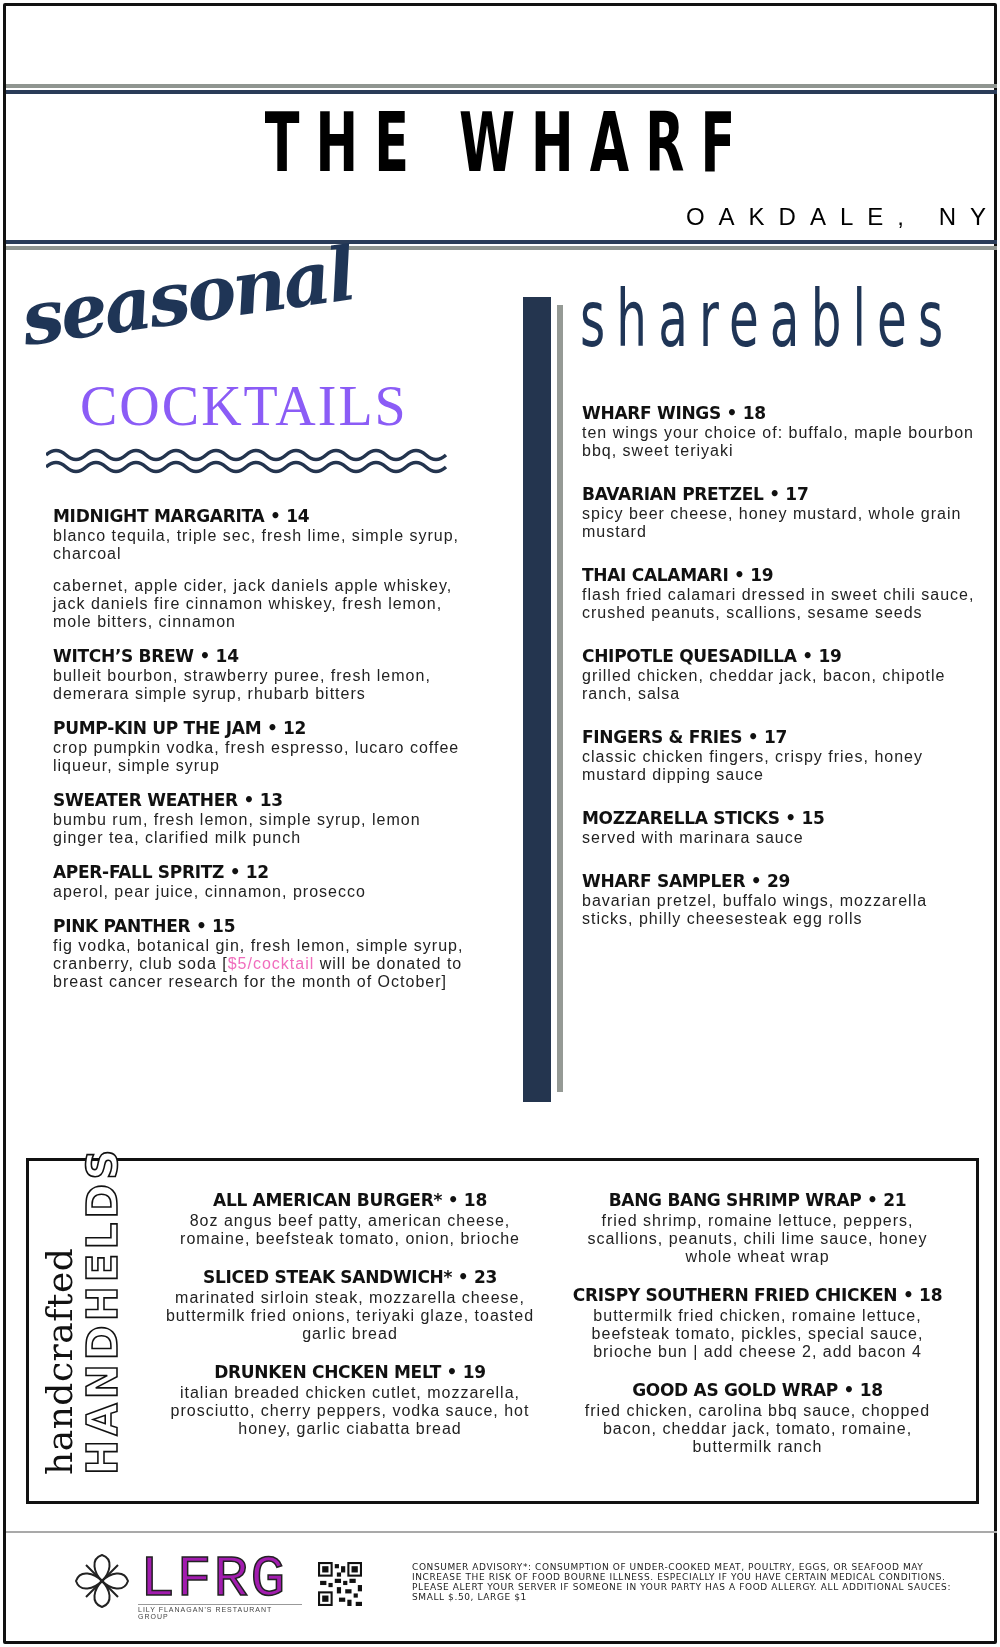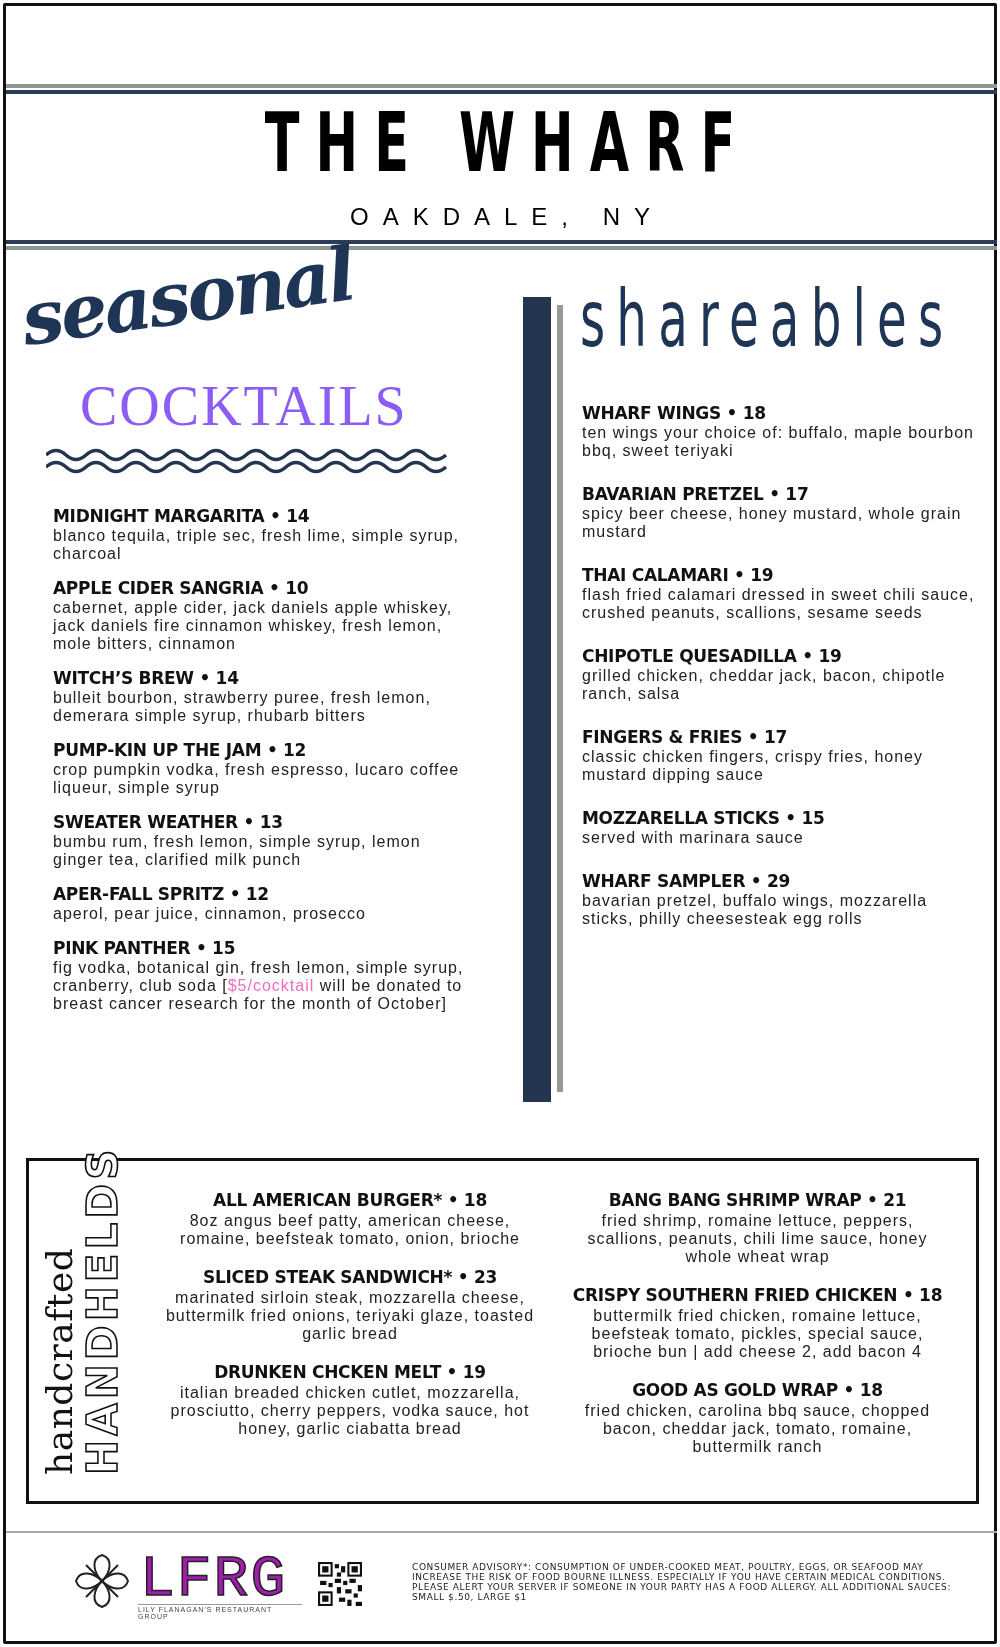--- a/index.html
+++ b/index.html
@@ -10,21 +10,21 @@
            border: 3px solid #111; border-radius: 2px; }
 
   .hline { position: absolute; left: 6px; right: 3px; }
   .gray { background: #8f9590; height: 4px; }
   .navy { background: #2a3c58; height: 4px; }
 
   .title { position: absolute; left: 0; width: 1000px; top: 102px; text-align: center;
            font-family: "DejaVu Sans", sans-serif; font-weight: bold; font-size: 82px;
            letter-spacing: 26px; transform: scaleX(0.62); transform-origin: center;
            color: #000; line-height: 1; padding-left: 26px; }
-  .subtitle { position: absolute; left: 0; width: 1000px; top: 203px; text-align: center;
+  .subtitle { position: absolute; left: 0; width: 1000px; top: 203px; text-align: right;
               font-family: "Liberation Sans", sans-serif; font-size: 24px; letter-spacing: 14px;
               color: #000; padding-left: 14px; }
 
   
   .seasonal { position: absolute; left: 28px; top: 276px; font-family: "DejaVu Serif", serif;
               font-style: italic; font-weight: bold; font-size: 74px; color: #1f3556;
               transform: rotate(-8deg); transform-origin: left bottom; letter-spacing: -3px; }
   .cocktails { position: absolute; left: 80px; top: 378px; font-family: "Liberation Serif", serif;
                font-size: 56px; color: #8b5cf6; letter-spacing: 2px; line-height: 1; }
   .waves { position: absolute; left: 46px; top: 446px; }
@@ -93,21 +93,20 @@
   <path d="M0 9 q10 -9 20 0 t20 0 t20 0 t20 0 t20 0 t20 0 t20 0 t20 0 t20 0 t20 0 t20 0 t20 0 t20 0 t20 0 t20 0 t20 0 t20 0 t20 0 t20 0 t20 0" fill="none" stroke="#24354f" stroke-width="3.5"></path>
   <path d="M0 21 q10 -9 20 0 t20 0 t20 0 t20 0 t20 0 t20 0 t20 0 t20 0 t20 0 t20 0 t20 0 t20 0 t20 0 t20 0 t20 0 t20 0 t20 0 t20 0 t20 0 t20 0" fill="none" stroke="#24354f" stroke-width="3.5"></path>
 </svg>
 
 <div class="menu-list left-list">
   <div class="entry">
     <div class="item-name">MIDNIGHT MARGARITA • 14</div>
     <div class="item-desc">blanco tequila, triple sec, fresh lime, simple syrup, charcoal</div>
   </div>
   <div class="entry">
-    <div class="item-name">APPLE CIDER SANGRIA • 10</div>
     <div class="item-desc">cabernet, apple cider, jack daniels apple whiskey, jack daniels fire cinnamon whiskey, fresh lemon, mole bitters, cinnamon</div>
   </div>
   <div class="entry">
     <div class="item-name">WITCH’S BREW • 14</div>
     <div class="item-desc">bulleit bourbon, strawberry puree, fresh lemon, demerara simple syrup, rhubarb bitters</div>
   </div>
   <div class="entry">
     <div class="item-name">PUMP-KIN UP THE JAM • 12</div>
     <div class="item-desc">crop pumpkin vodka, fresh espresso, lucaro coffee liqueur, simple syrup</div>
   </div>

